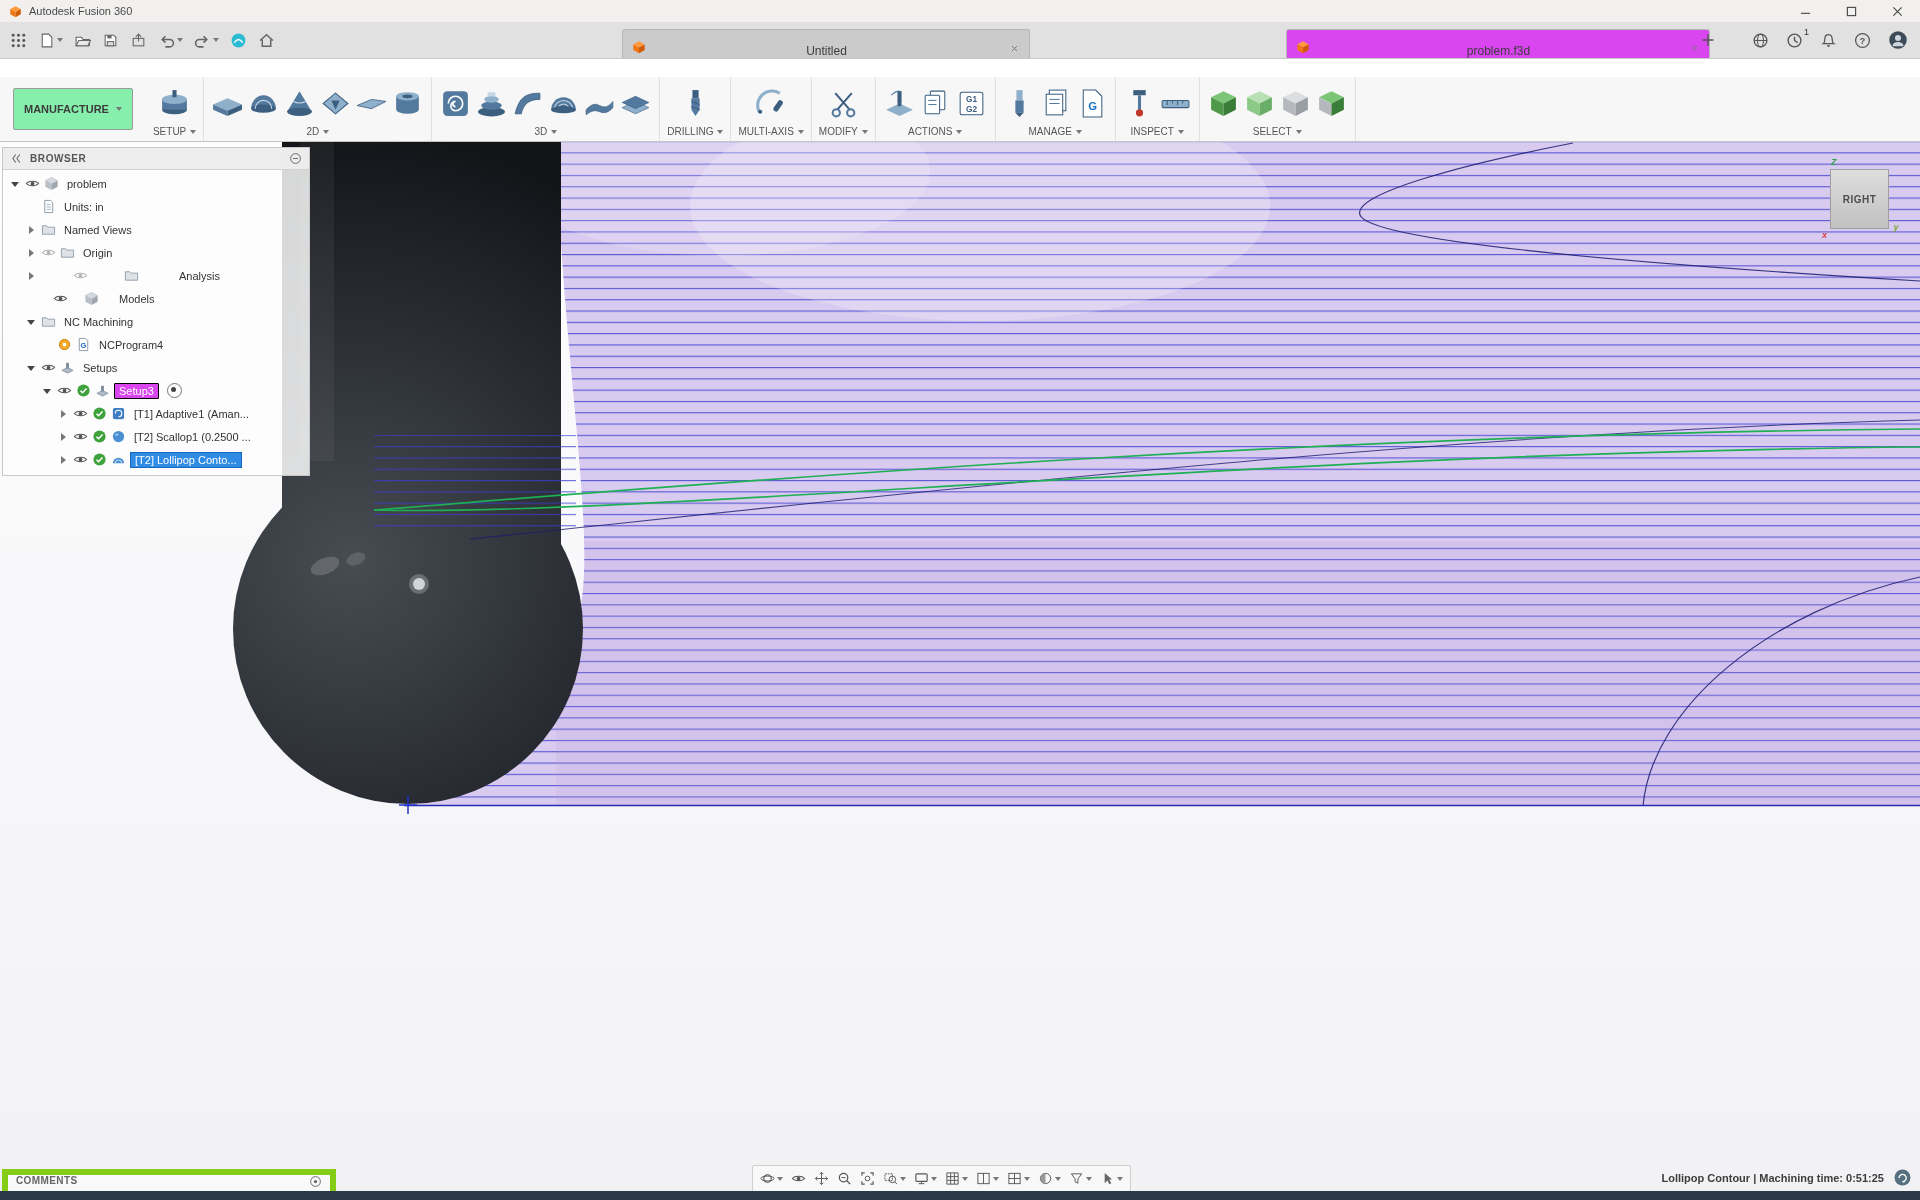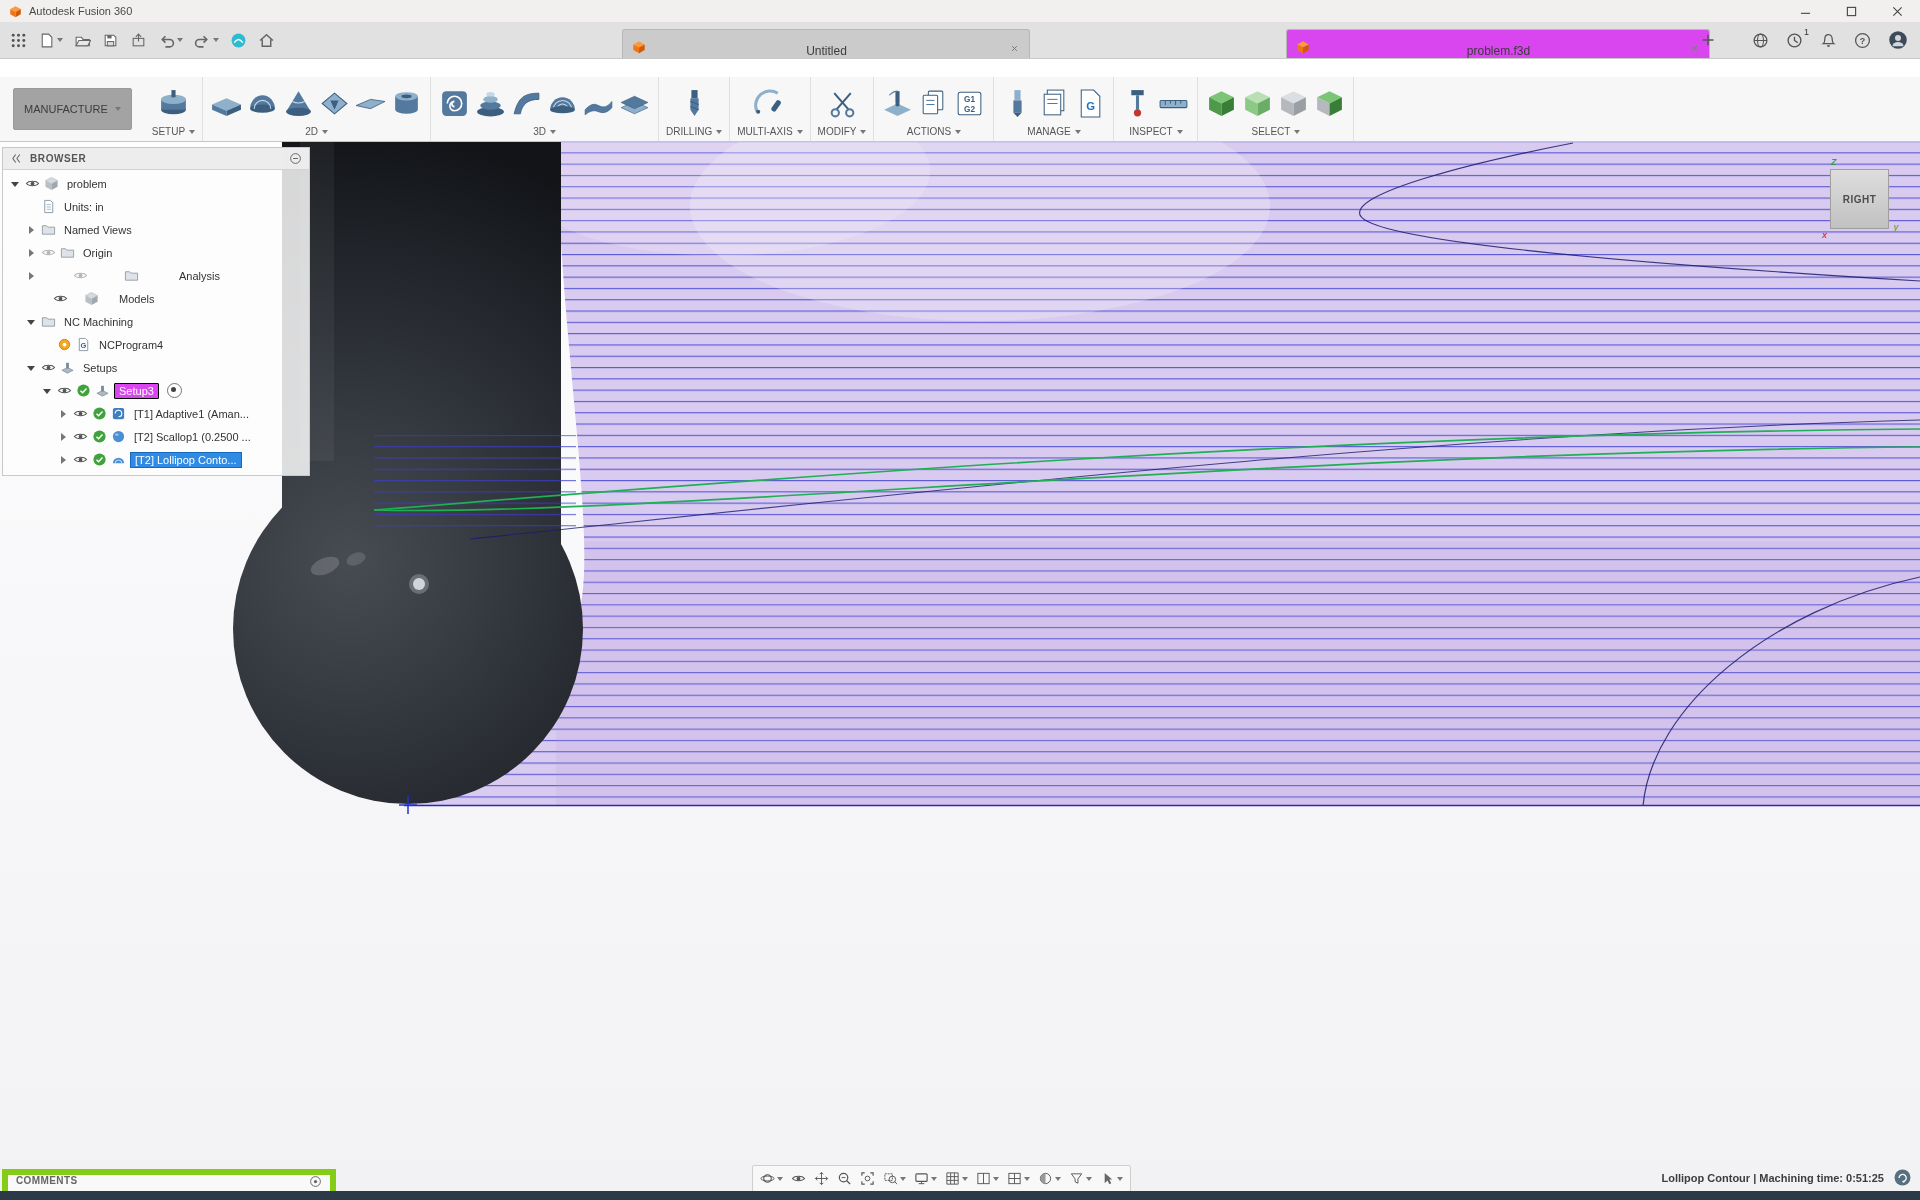--- a/index.html
+++ b/index.html
@@ -28,21 +28,21 @@
   .rbtn{position:relative;display:flex;align-items:center}
   .rbtn svg{width:17px;height:17px}
   .rbtn.avatar svg{width:20px;height:20px}
   .badge{position:absolute;top:-5px;right:-6px;font-size:9px;color:#333}
   
   .ribbontabs{position:absolute;left:0;top:58px;right:0;height:19px;background:#f4f4f4;display:flex;align-items:flex-end;gap:50px;padding-left:150px;z-index:38}
   .rtab{font-size:10.5px;font-weight:bold;color:#666;letter-spacing:.4px;padding-bottom:2px;border-bottom:2px solid transparent}
   .rtab.active{color:#0994d1;border-bottom-color:#0994d1}
   
   .toolbar{position:absolute;left:0;top:77px;right:0;height:64px;background:#f7f7f7;border-bottom:1px solid #c6c6c6;display:flex;align-items:stretch;z-index:37}
-  .wsbtn{margin:11px 13px;padding:0 10px;border:1px solid #9a9a9a;background:#a3a3a3;border-radius:2px;display:flex;align-items:center;gap:7px;font-size:11px;font-weight:normal;color:#3c3c3c}
+  .wsbtn{margin:11px 13px;padding:0 10px;border:1px solid #9a9a9a;background:#86efac;border-radius:2px;display:flex;align-items:center;gap:7px;font-size:11px;font-weight:bold;color:#3c3c3c}
   .rgroup{border-right:1px solid #e0e0e0;display:flex;flex-direction:column;justify-content:space-between;padding:4px 7px 4px}
   .gicons{display:flex;align-items:center;justify-content:center;gap:3px;flex:1}
   .tbtn{display:flex}
   .tbtn svg{width:33px;height:33px}
   .glabel{display:flex;align-items:center;justify-content:center;gap:4px;font-size:10px;color:#555}
   .dd{width:0;height:0;border-left:3.5px solid transparent;border-right:3.5px solid transparent;border-top:4px solid #777;display:inline-block}
   
   .viewport{position:absolute;left:0;top:141px;width:1920px;height:1050px;z-index:1;background:#fbfbfd}
   .scene{position:absolute;left:0;top:0}
   .viewcube{position:absolute;left:1830px;top:28px;width:57px;height:58px;background:linear-gradient(#dedede,#c1c1c1);border:1px solid #9f9f9f;display:flex;align-items:center;justify-content:center;font-size:10px;font-weight:bold;color:#4d4d4d;letter-spacing:.5px;z-index:15}

